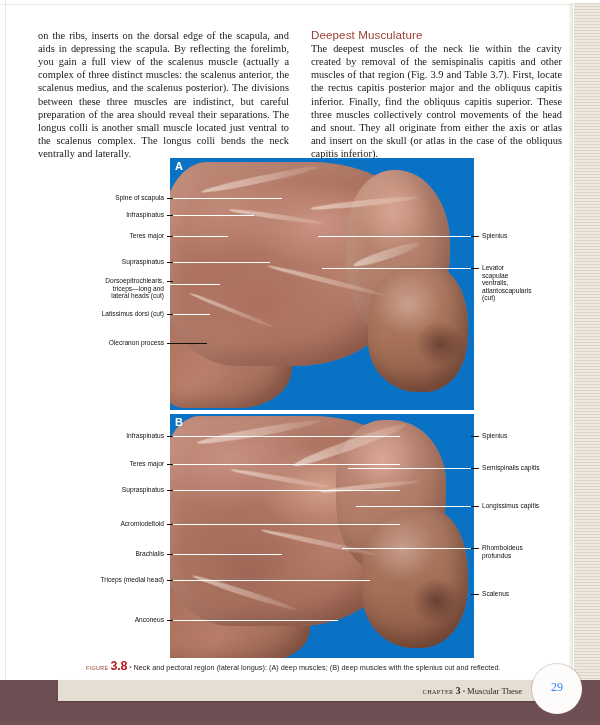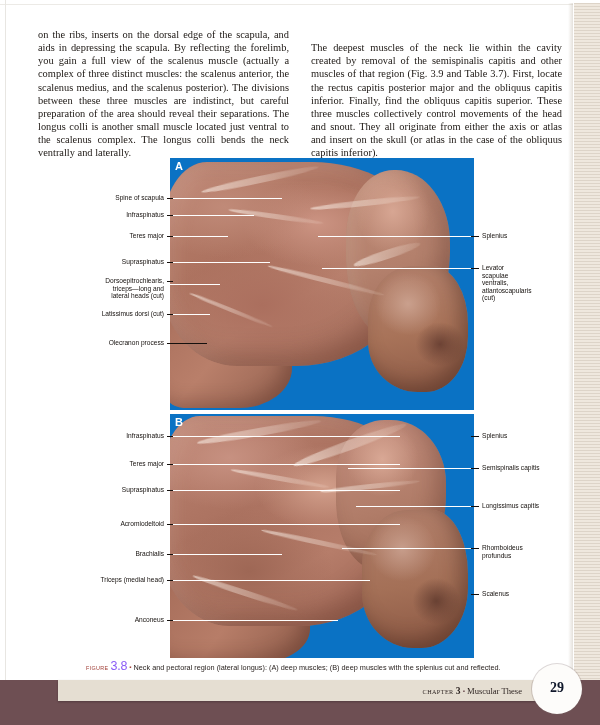--- a/index.html
+++ b/index.html
@@ -223,22 +223,22 @@
     color: #2a2320;
   }
   #cap-figure {
     font-size: 5.4px;
     letter-spacing: .35px;
     color: #9e3b33;
     text-transform: uppercase;
   }
   #cap-num {
     font-size: 12.5px;
-    font-weight: normal;
-    color: #8b5cf6;
+    font-weight: bold;
+    color: #b91c1c;
     letter-spacing: -.2px;
   }
   #cap-sq { color: #9e3b33; font-size: 6px; vertical-align: 1.5px; }
 
   
   #footer-bar {
     position: absolute;
     left: 0; right: 0; bottom: 0;
     height: 45px;
     background: #6e4f53;
@@ -271,43 +271,44 @@
     position: absolute;
     right: 18px; bottom: 11px;
     width: 50px; height: 50px;
     border-radius: 50%;
     background: #fdfcfa;
     box-shadow: 0 0 0 1px rgba(120,100,100,.25);
     display: flex; align-items: center; justify-content: center;
   }
   #page-number {
     font-family: "Liberation Serif", serif;
-    font-size: 14px;
-    font-weight: bold;
-    color: #0f172a;
+    font-size: 12px;
+    font-weight: normal;
+    color: #3b82f6;
     margin-top: -3px;
   }
 </style>
 </head>
 <body>
 
 <div id="page">
 
   <div id="page-border-top"></div>
   <div id="page-border-left"></div>
   <div id="page-edge-shadow"></div>
   <div id="page-edge"></div>
 
   <div id="text-block">
 
     <div class="col">
       <p class="body-para">on the ribs, inserts on the dorsal edge of the scapula, and aids in depressing the scapula. By reflecting the forelimb, you gain a full view of the scalenus muscle (actually a complex of three distinct muscles: the scalenus anterior, the scalenus medius, and the scalenus posterior). The divisions between these three muscles are indistinct, but careful preparation of the area should reveal their separations. The longus colli is another small muscle located just ventral to the scalenus complex. The longus colli bends the neck ventrally and laterally.</p>
     </div>
 
     <div class="col">
+      <h2 class="sec-head">Deepest Musculature</h2>
       <p class="body-para">The deepest muscles of the neck lie within the cavity created by removal of the semispinalis capitis and other muscles of that region (Fig. 3.9 and Table 3.7). First, locate the rectus capitis posterior major and the obliquus capitis inferior. Finally, find the obliquus capitis superior. These three muscles collectively control movements of the head and snout. They all originate from either the axis or atlas and insert on the skull (or atlas in the case of the obliquus capitis inferior).</p>
     </div>
 
   </div>
 
   <div id="figure">
 
     <div class="panel" id="panel-a">
       <div class="panel-letter">A</div>
 

